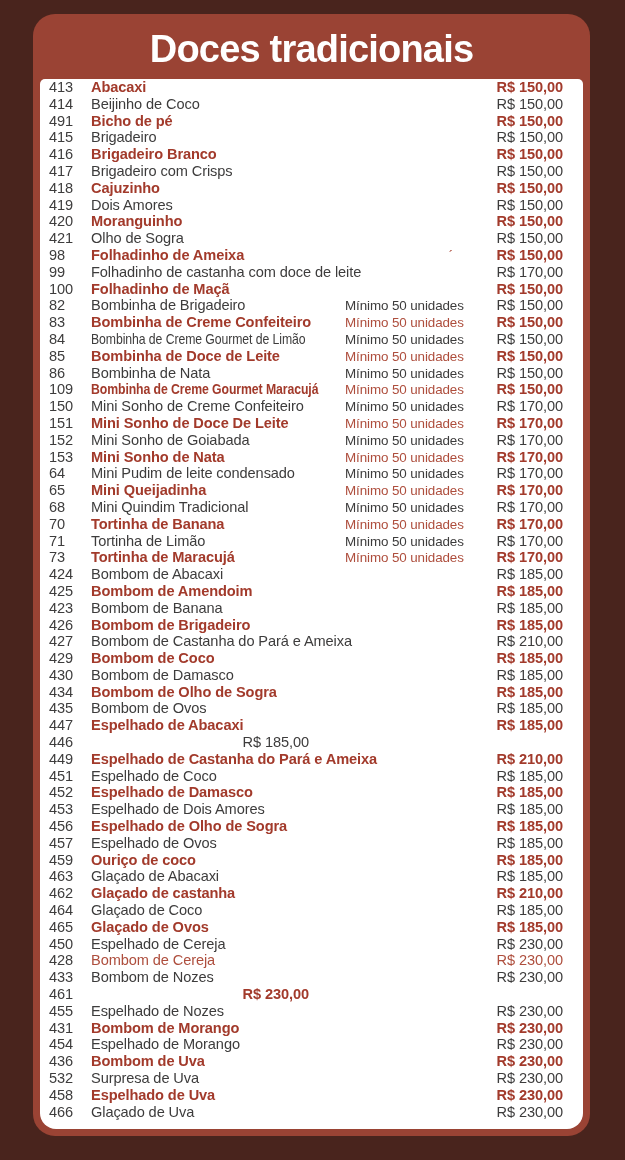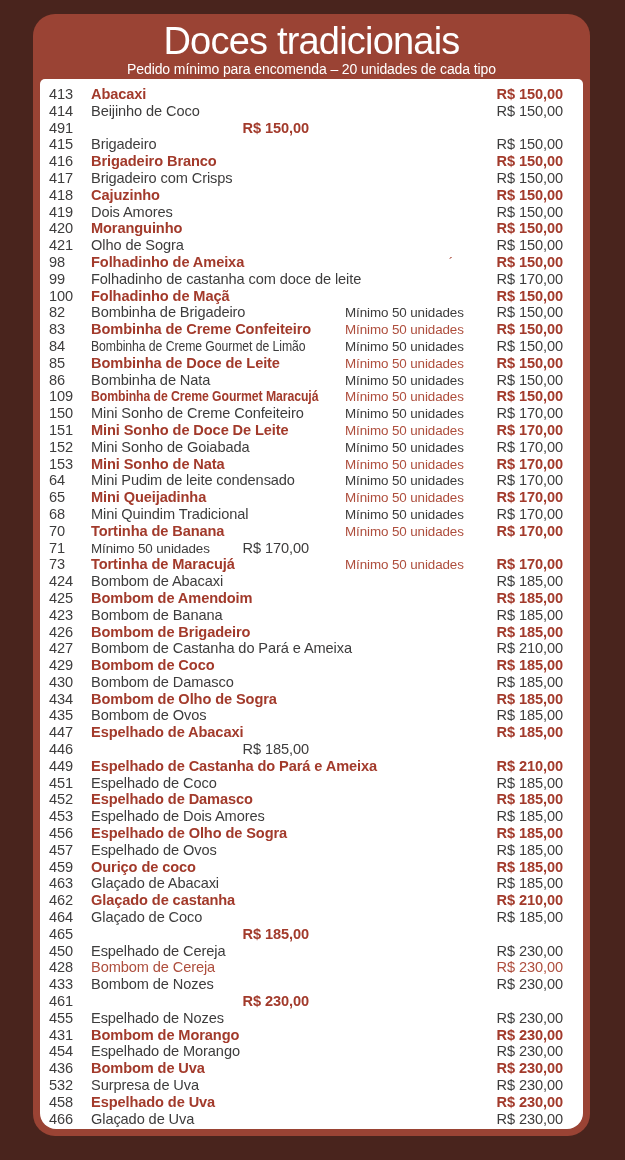--- a/index.html
+++ b/index.html
@@ -24,40 +24,39 @@
     width: 557px; height: 1122px;
     background: var(--panel, #9a4334);
     border-radius: 22px;
   }
   .card-header {
     height: 65px;
     text-align: center;
     color: var(--white, #fff);
   }
   .card-header h1 {
-    margin: 0;
+    margin: 8px;
     padding-top: 7px;
     font-size: 38px;
     line-height: 40px;
-    font-weight: normal;
+    font-weight: bold;
     letter-spacing: -0.8px;
   }
   .subtitle {
     font-size: 14px;
     line-height: 16px;
     margin-top: 0px;
     letter-spacing: -0.1px;
   }
   .list {
     position: absolute;
     left: 7px; top: 65px;
     width: 543px; height: 1050px;
     background: var(--white, #fff);
     border-radius: 5px 5px 16px 16px;
-    padding-top: 7px;
     overflow: hidden;
   }
   .row {
     display: flex;
     align-items: baseline;
     height: 16.8px;
     line-height: 16.9px;
     font-size: 14.6px;
     letter-spacing: -0.1px;
   }
@@ -118,20 +117,21 @@
         <span class="col-price">R$ 150,00</span>
       </div>
       <div class="row black">
         <span class="col-num">414</span>
         <span class="col-name">Beijinho de Coco</span>
         <span class="col-note"></span>
         <span class="col-price">R$ 150,00</span>
       </div>
       <div class="row red">
         <span class="col-num">491</span>
+        <span class="col-name">Bicho de pé</span>
         <span class="col-note"></span>
         <span class="col-price">R$ 150,00</span>
       </div>
       <div class="row black">
         <span class="col-num">415</span>
         <span class="col-name">Brigadeiro</span>
         <span class="col-note"></span>
         <span class="col-price">R$ 150,00</span>
       </div>
       <div class="row red">
@@ -267,20 +267,21 @@
         <span class="col-price">R$ 170,00</span>
       </div>
       <div class="row red">
         <span class="col-num">70</span>
         <span class="col-name">Tortinha de Banana</span>
         <span class="col-note">Mínimo 50 unidades</span>
         <span class="col-price">R$ 170,00</span>
       </div>
       <div class="row black">
         <span class="col-num">71</span>
+        <span class="col-name">Tortinha de Limão</span>
         <span class="col-note">Mínimo 50 unidades</span>
         <span class="col-price">R$ 170,00</span>
       </div>
       <div class="row red">
         <span class="col-num">73</span>
         <span class="col-name">Tortinha de Maracujá</span>
         <span class="col-note">Mínimo 50 unidades</span>
         <span class="col-price">R$ 170,00</span>
       </div>
       <div class="row black">
@@ -403,20 +404,21 @@
         <span class="col-price">R$ 210,00</span>
       </div>
       <div class="row black">
         <span class="col-num">464</span>
         <span class="col-name">Glaçado de Coco</span>
         <span class="col-note"></span>
         <span class="col-price">R$ 185,00</span>
       </div>
       <div class="row red">
         <span class="col-num">465</span>
+        <span class="col-name">Glaçado de Ovos</span>
         <span class="col-note"></span>
         <span class="col-price">R$ 185,00</span>
       </div>
       <div class="row black">
         <span class="col-num">450</span>
         <span class="col-name">Espelhado de Cereja</span>
         <span class="col-note"></span>
         <span class="col-price">R$ 230,00</span>
       </div>
       <div class="row red-light">

